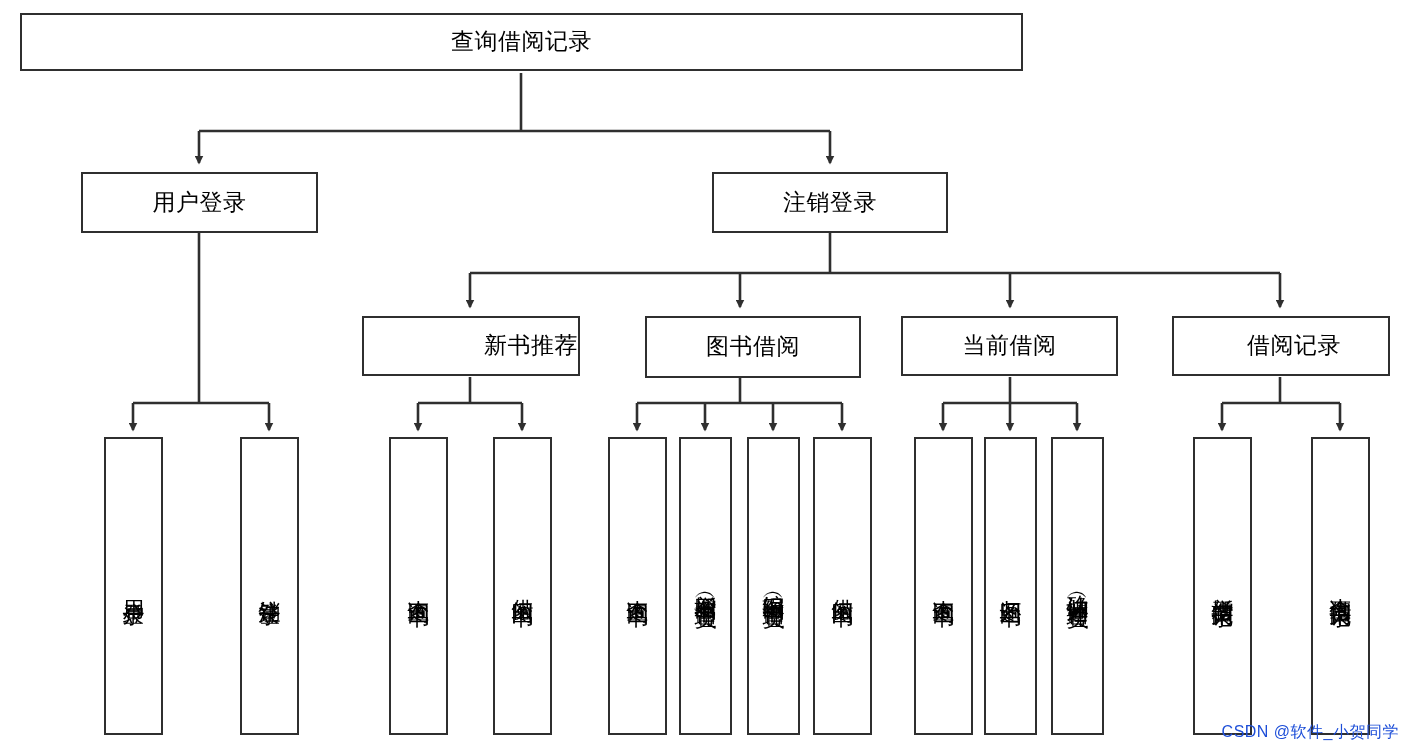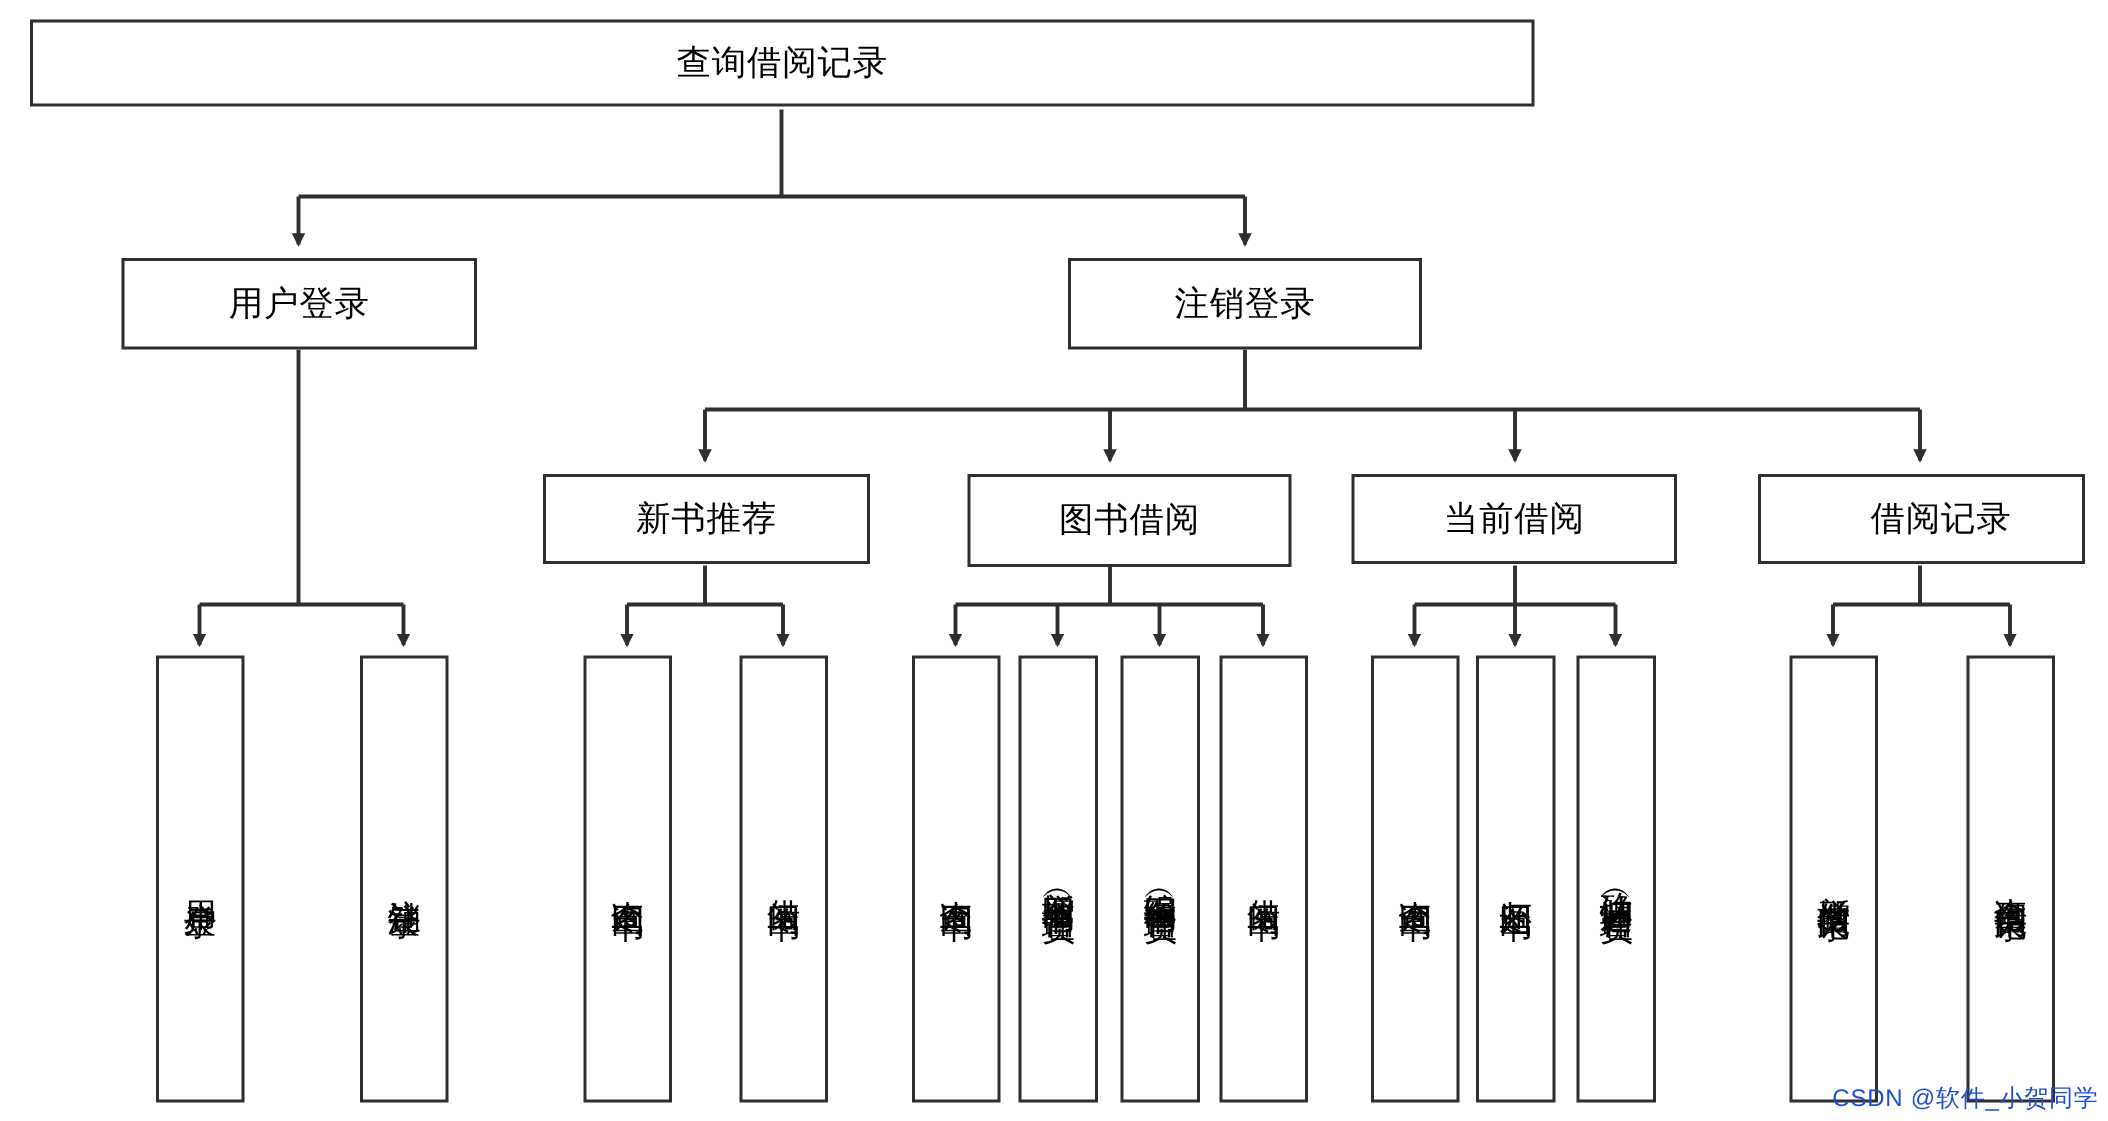--- a/index.html
+++ b/index.html
@@ -126,21 +126,21 @@
     <span class="node-label">查询借阅记录</span>
   </div>
 
   <div class="node horizontal" style="left:81px; top:172px; width:237px; height:61px;">
     <span class="node-label">用户登录</span>
   </div>
   <div class="node horizontal" style="left:712px; top:172px; width:236px; height:61px;">
     <span class="node-label">注销登录</span>
   </div>
 
-  <div class="node horizontal" style="left:362px; top:316px; width:218px; height:60px;">
+  <div class="node horizontal" style="left:362px; top:316px; width:218px; height:60px;justify-content:flex-end;">
     <span class="node-label">新书推荐</span>
   </div>
   <div class="node horizontal" style="left:633px; top:316px; width:216px; height:62px;margin-left:12px;">
     <span class="node-label">图书借阅</span>
   </div>
   <div class="node horizontal" style="left:901px; top:316px; width:217px; height:60px;">
     <span class="node-label">当前借阅</span>
   </div>
   <div class="node horizontal" style="left:1172px; top:316px; width:218px; height:60px;padding-left:26px;">
     <span class="node-label">借阅记录</span>

